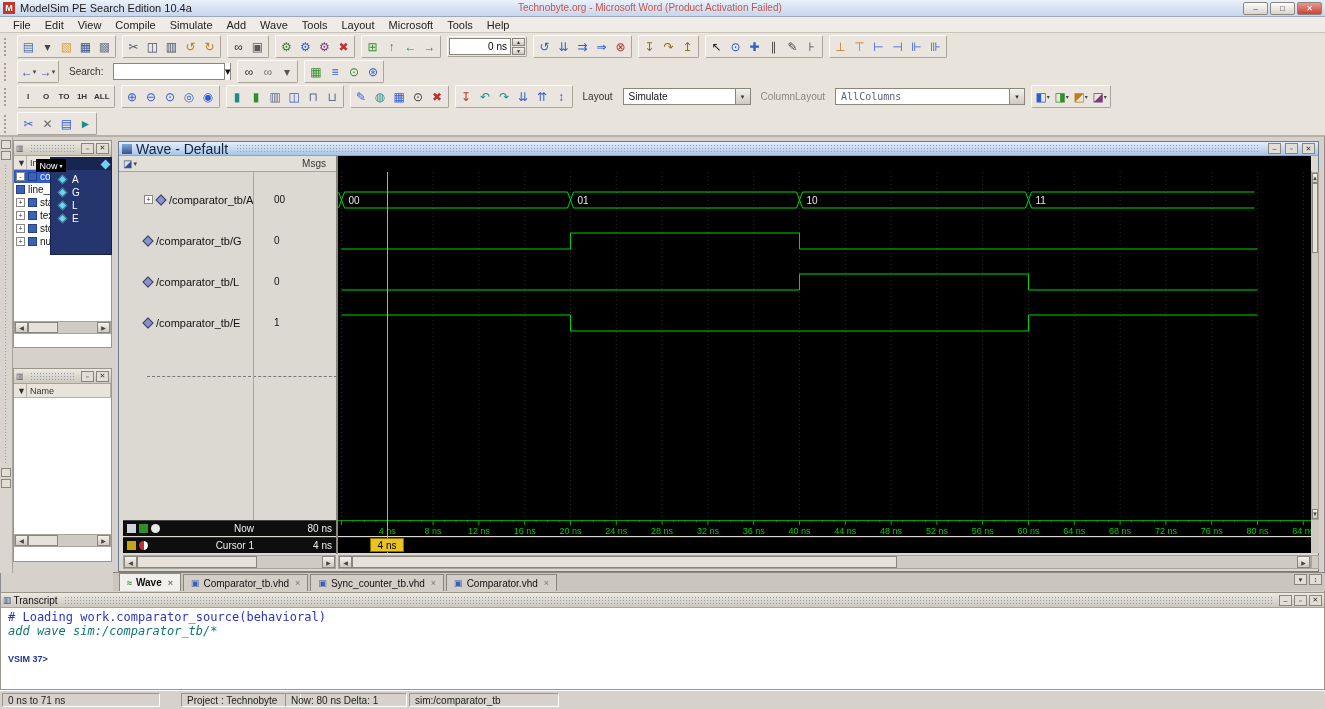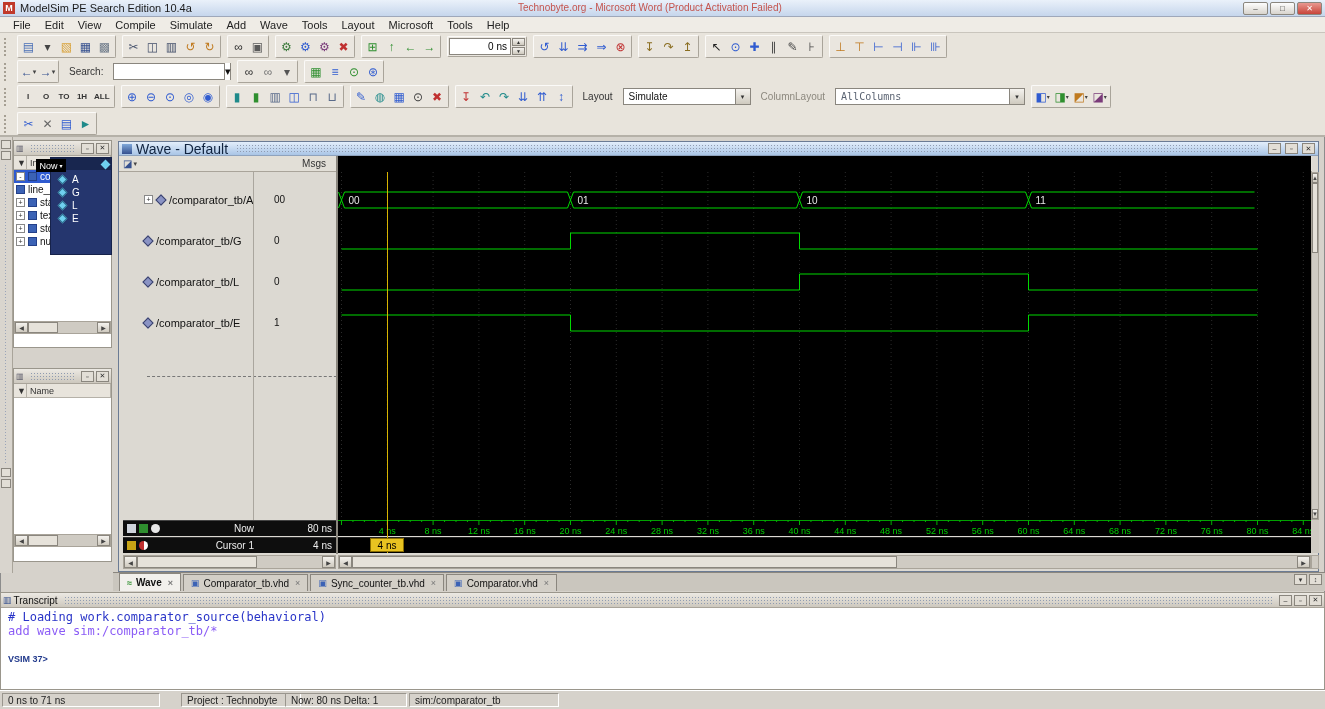--- a/index.html
+++ b/index.html
@@ -887,21 +887,21 @@
   </div>
   <div id="transcript-body">
 
       <div class="tline">
         
         <span style="color: rgb(42, 53, 200);"># Loading work.comparator_source(behavioral)</span>
       </div>
 
       <div class="tline">
         
-        <span style="color: #8b5cf6;">add wave sim:/comparator_tb/*</span>
+        <span style="color: #0f766e; font-style: italic;">add wave sim:/comparator_tb/*</span>
       </div>
 
 
       <div class="tline">
         
         <span style="color: rgb(17, 17, 17);"></span>
       </div>
 
       <div class="tline">
         <span class="prompt">VSIM 37&gt;</span>

